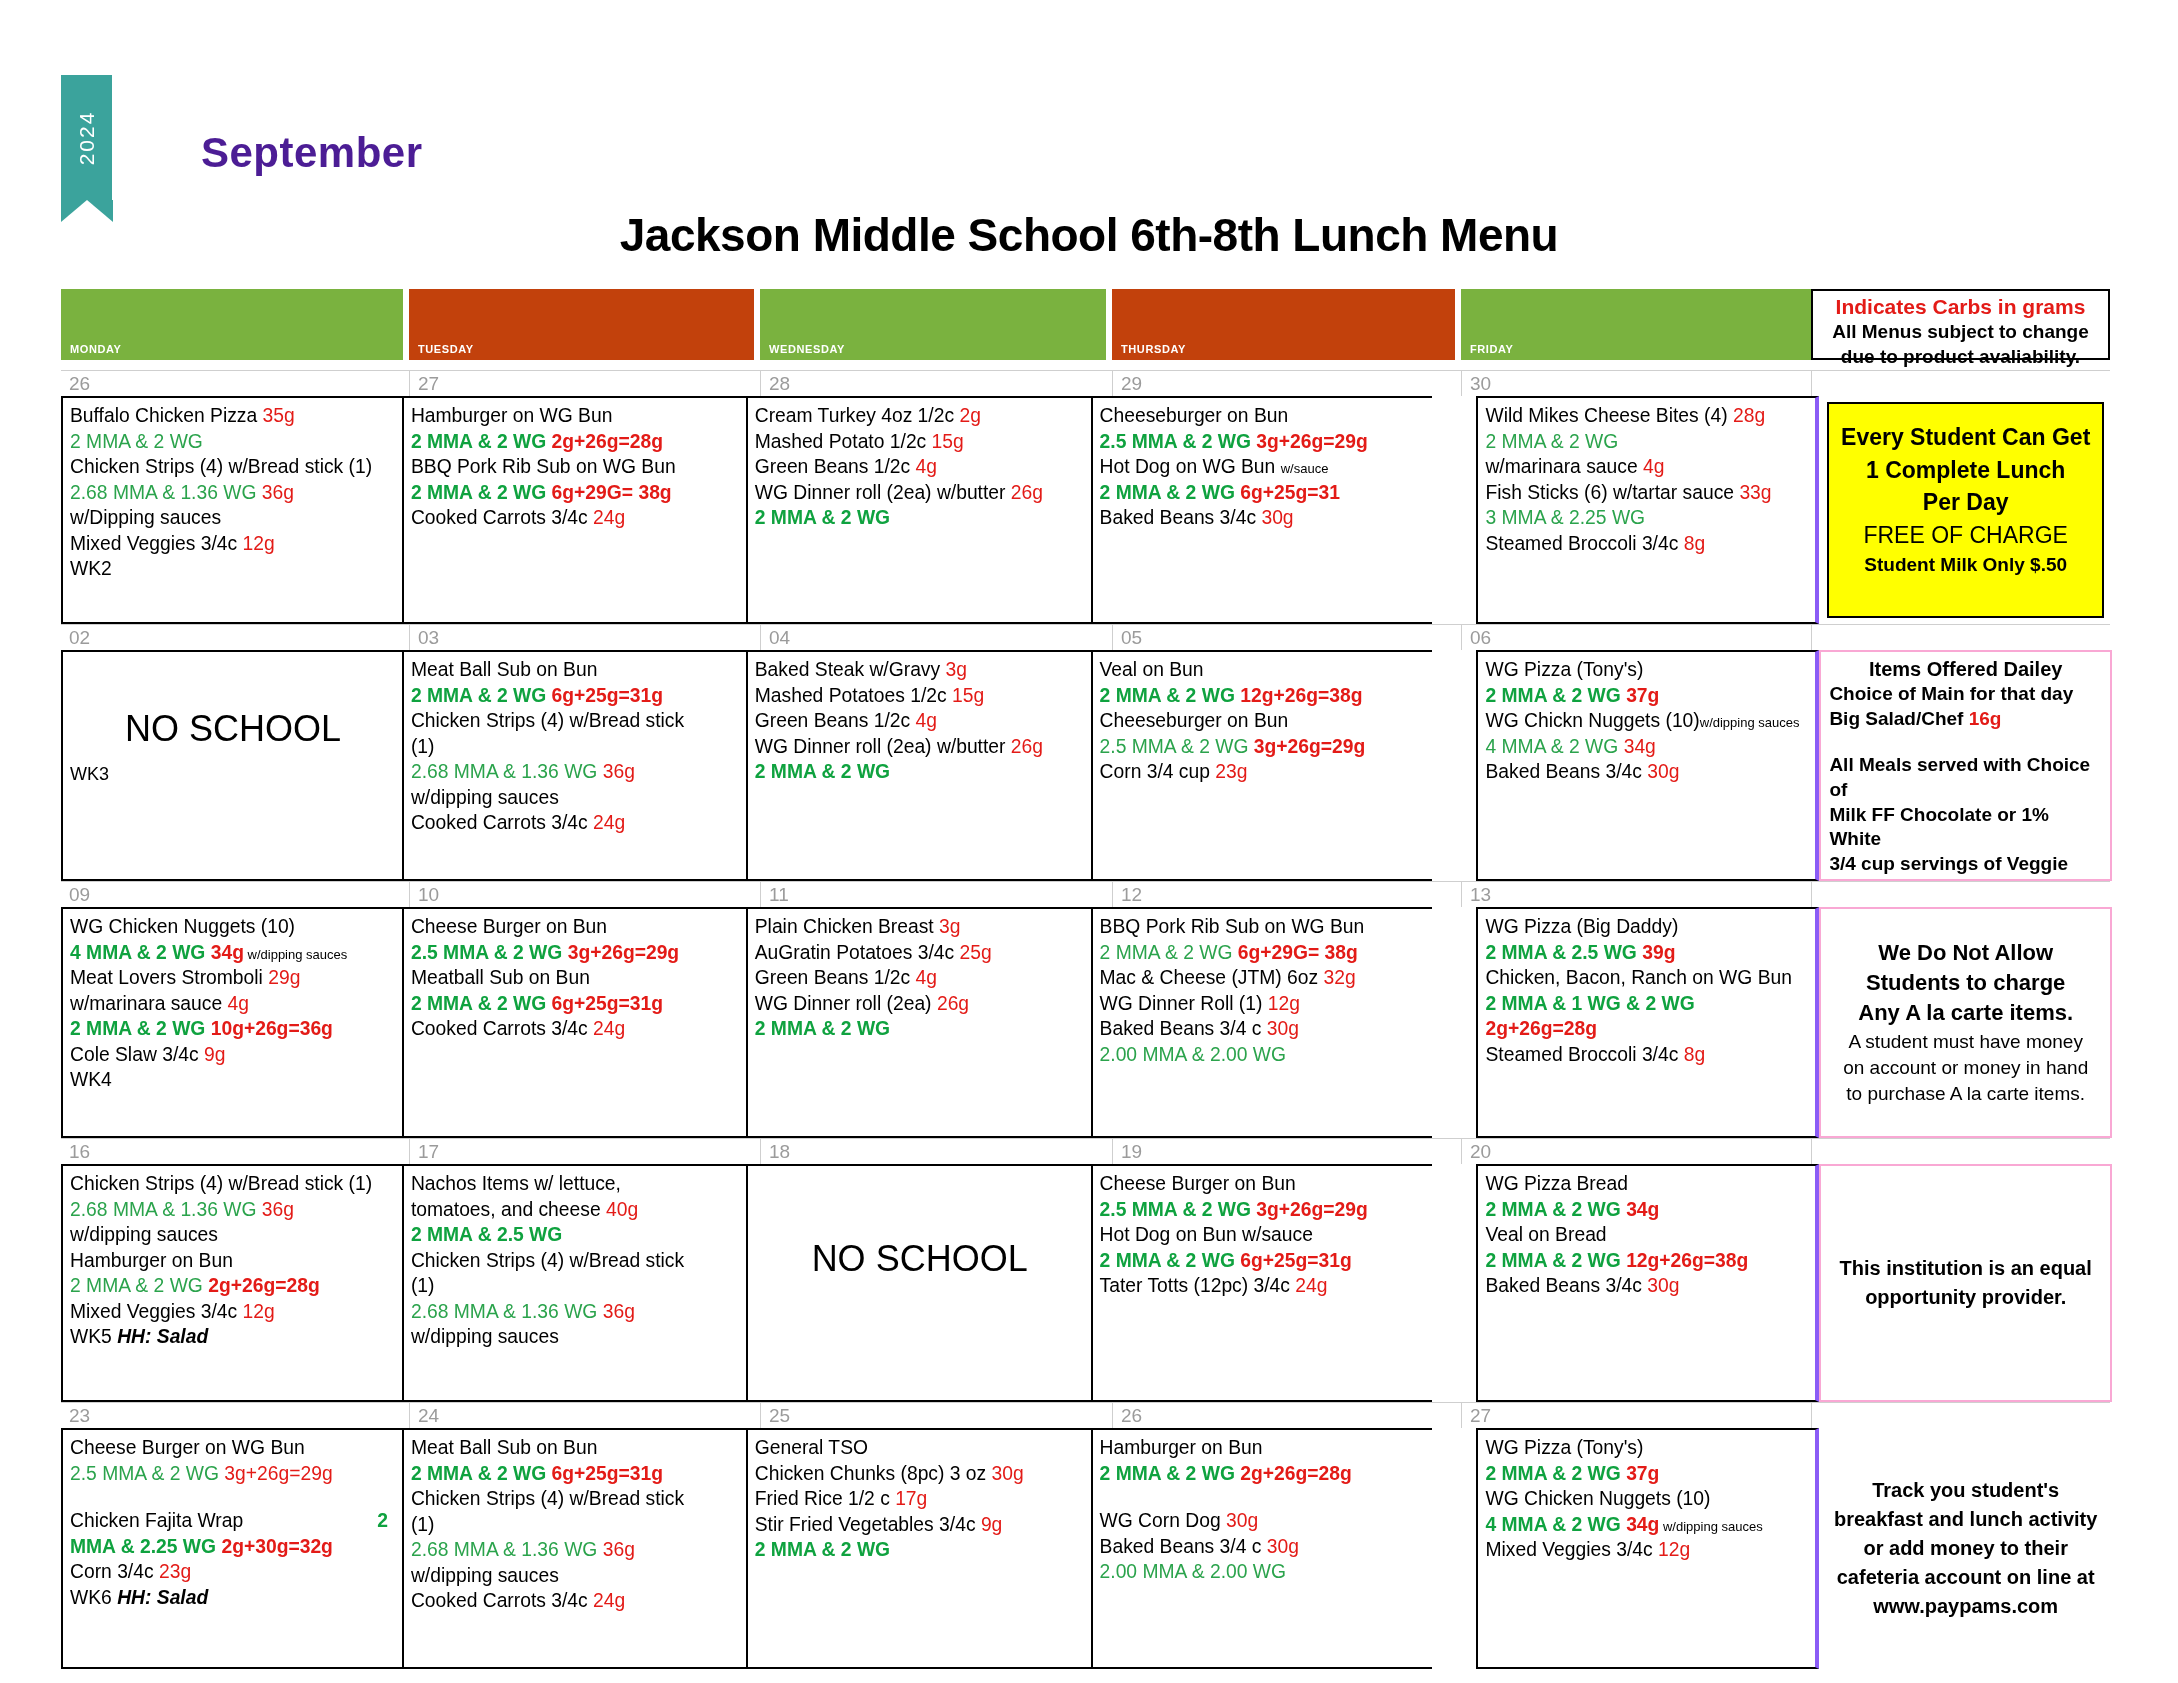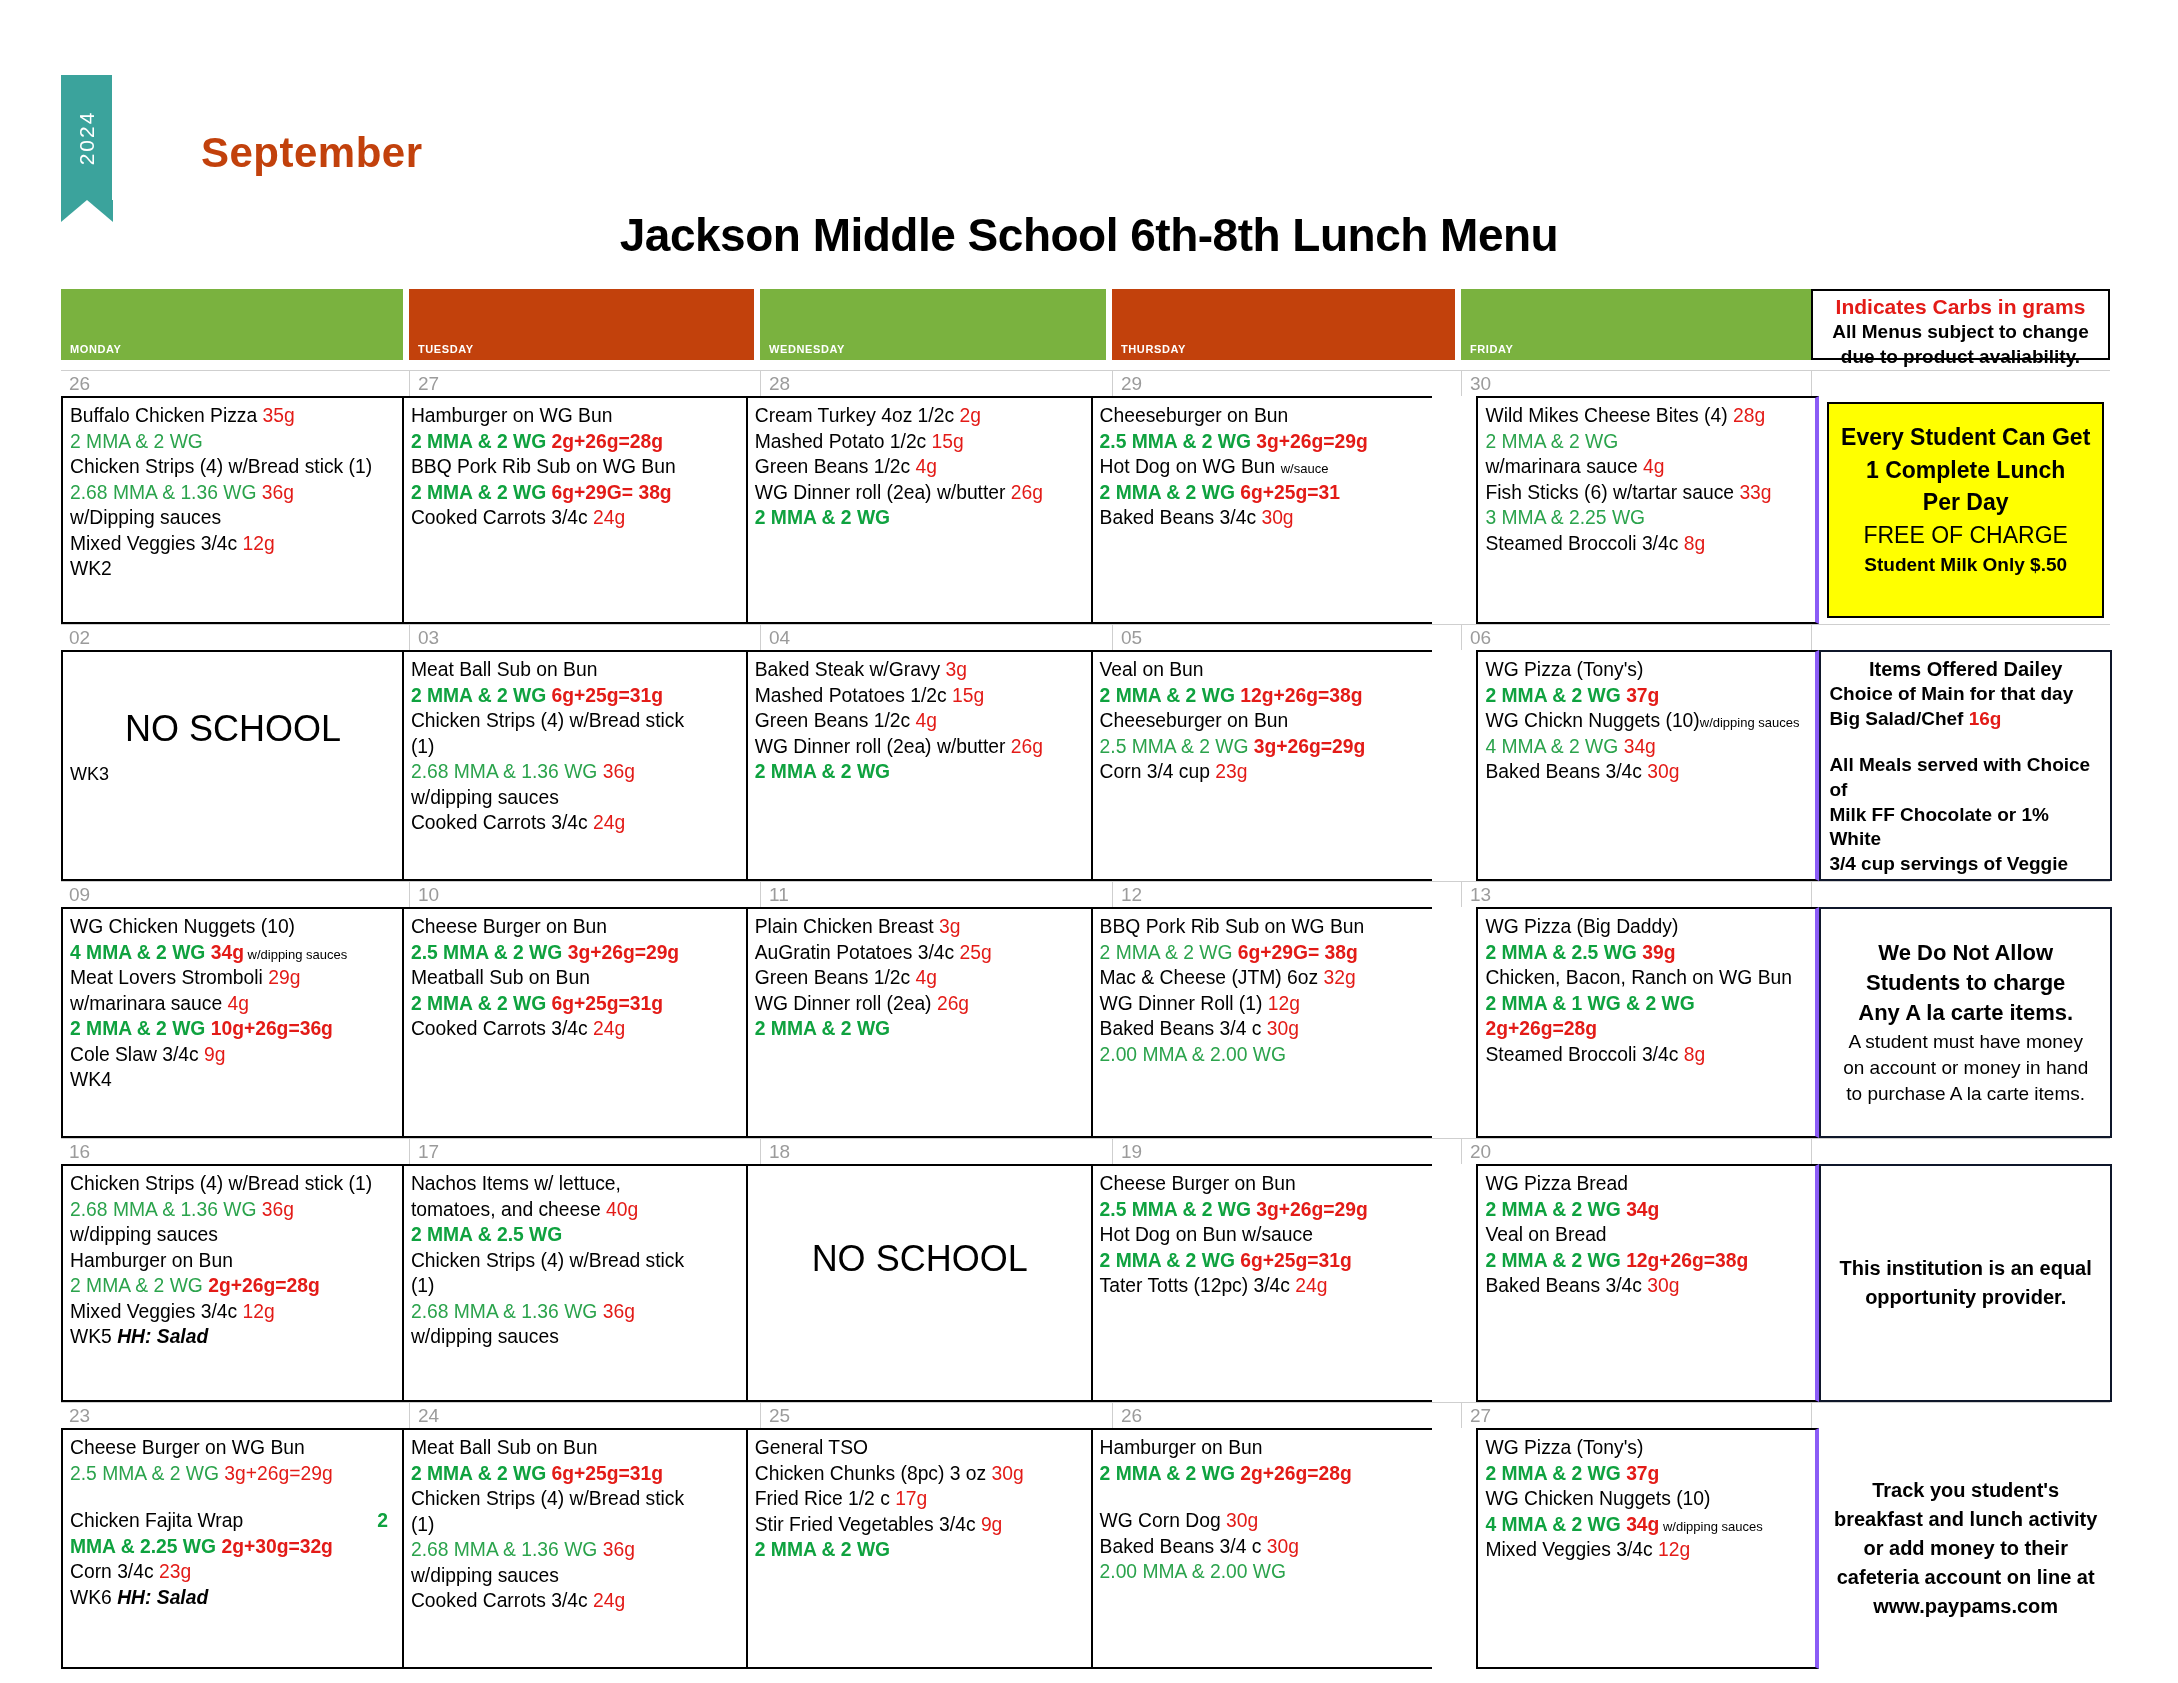--- a/index.html
+++ b/index.html
@@ -50,21 +50,21 @@
     white-space: nowrap;
     font-weight: 400;
   }
 
   .month-label {
     position: absolute;
     left: 201px;
     top: 129px;
     font-size: 42px;
     font-weight: bold;
-    color: #c2410c;
+    color: #4c1d95;
     letter-spacing: 0.5px;
   }
 
   .menu-title {
     position: absolute;
     left: 0;
     right: 0;
     top: 208px;
     text-align: center;
     font-size: 46px;
@@ -159,21 +159,21 @@
     border: 2px solid #000000;
     border-right: none;
     padding: 5px 6px 2px 7px;
     background: #ffffff;
     overflow: hidden;
     position: relative;
   }
   .daycell.lastday { border-right: 4px solid #8b5cf6; margin-left: 44px; }
   .sidecell {
     box-sizing: border-box;
-    border: 2px solid #0f172a;
+    border: 2px solid #f9a8d4;
     background: #ffffff;
     padding: 6px 8px;
     text-align: center;
     overflow: hidden;
   }
   .sidecell.nobox {
     border: none;
   }
 
   .line {

